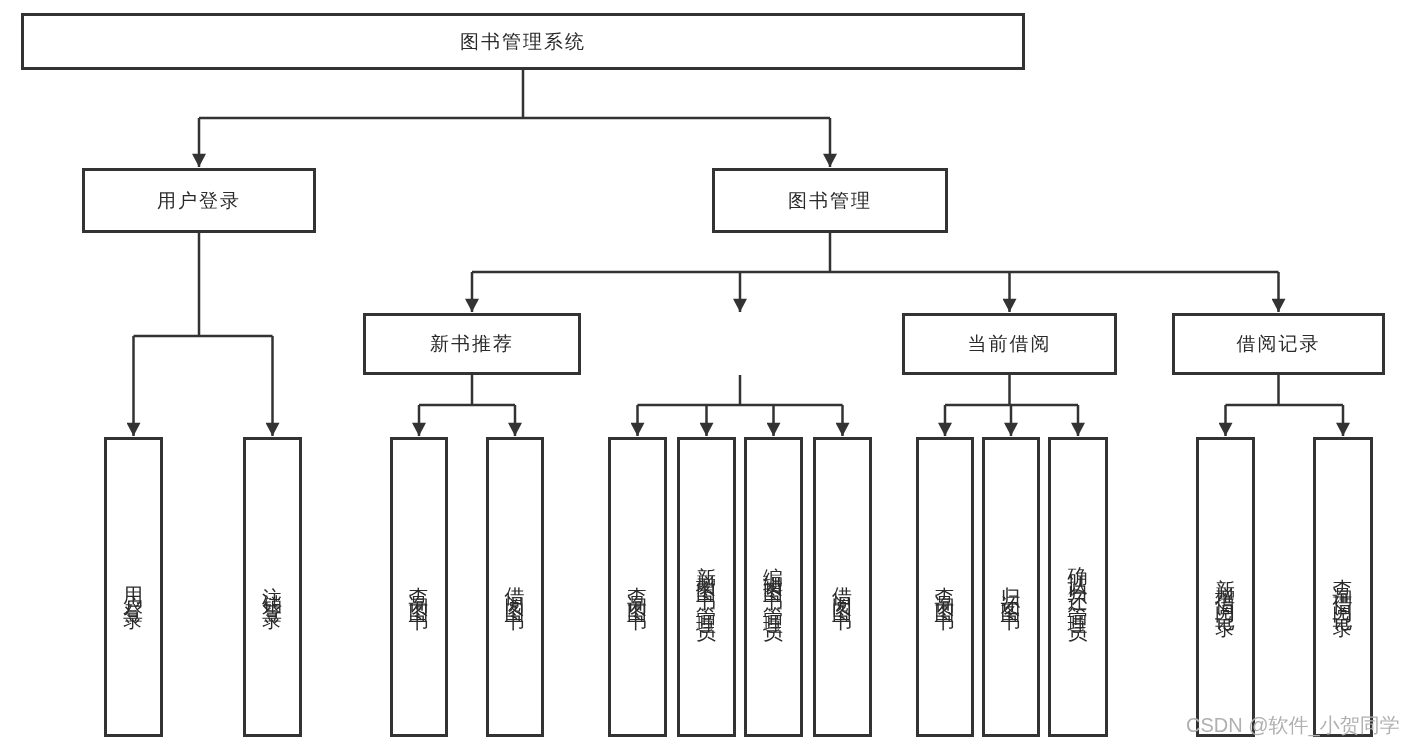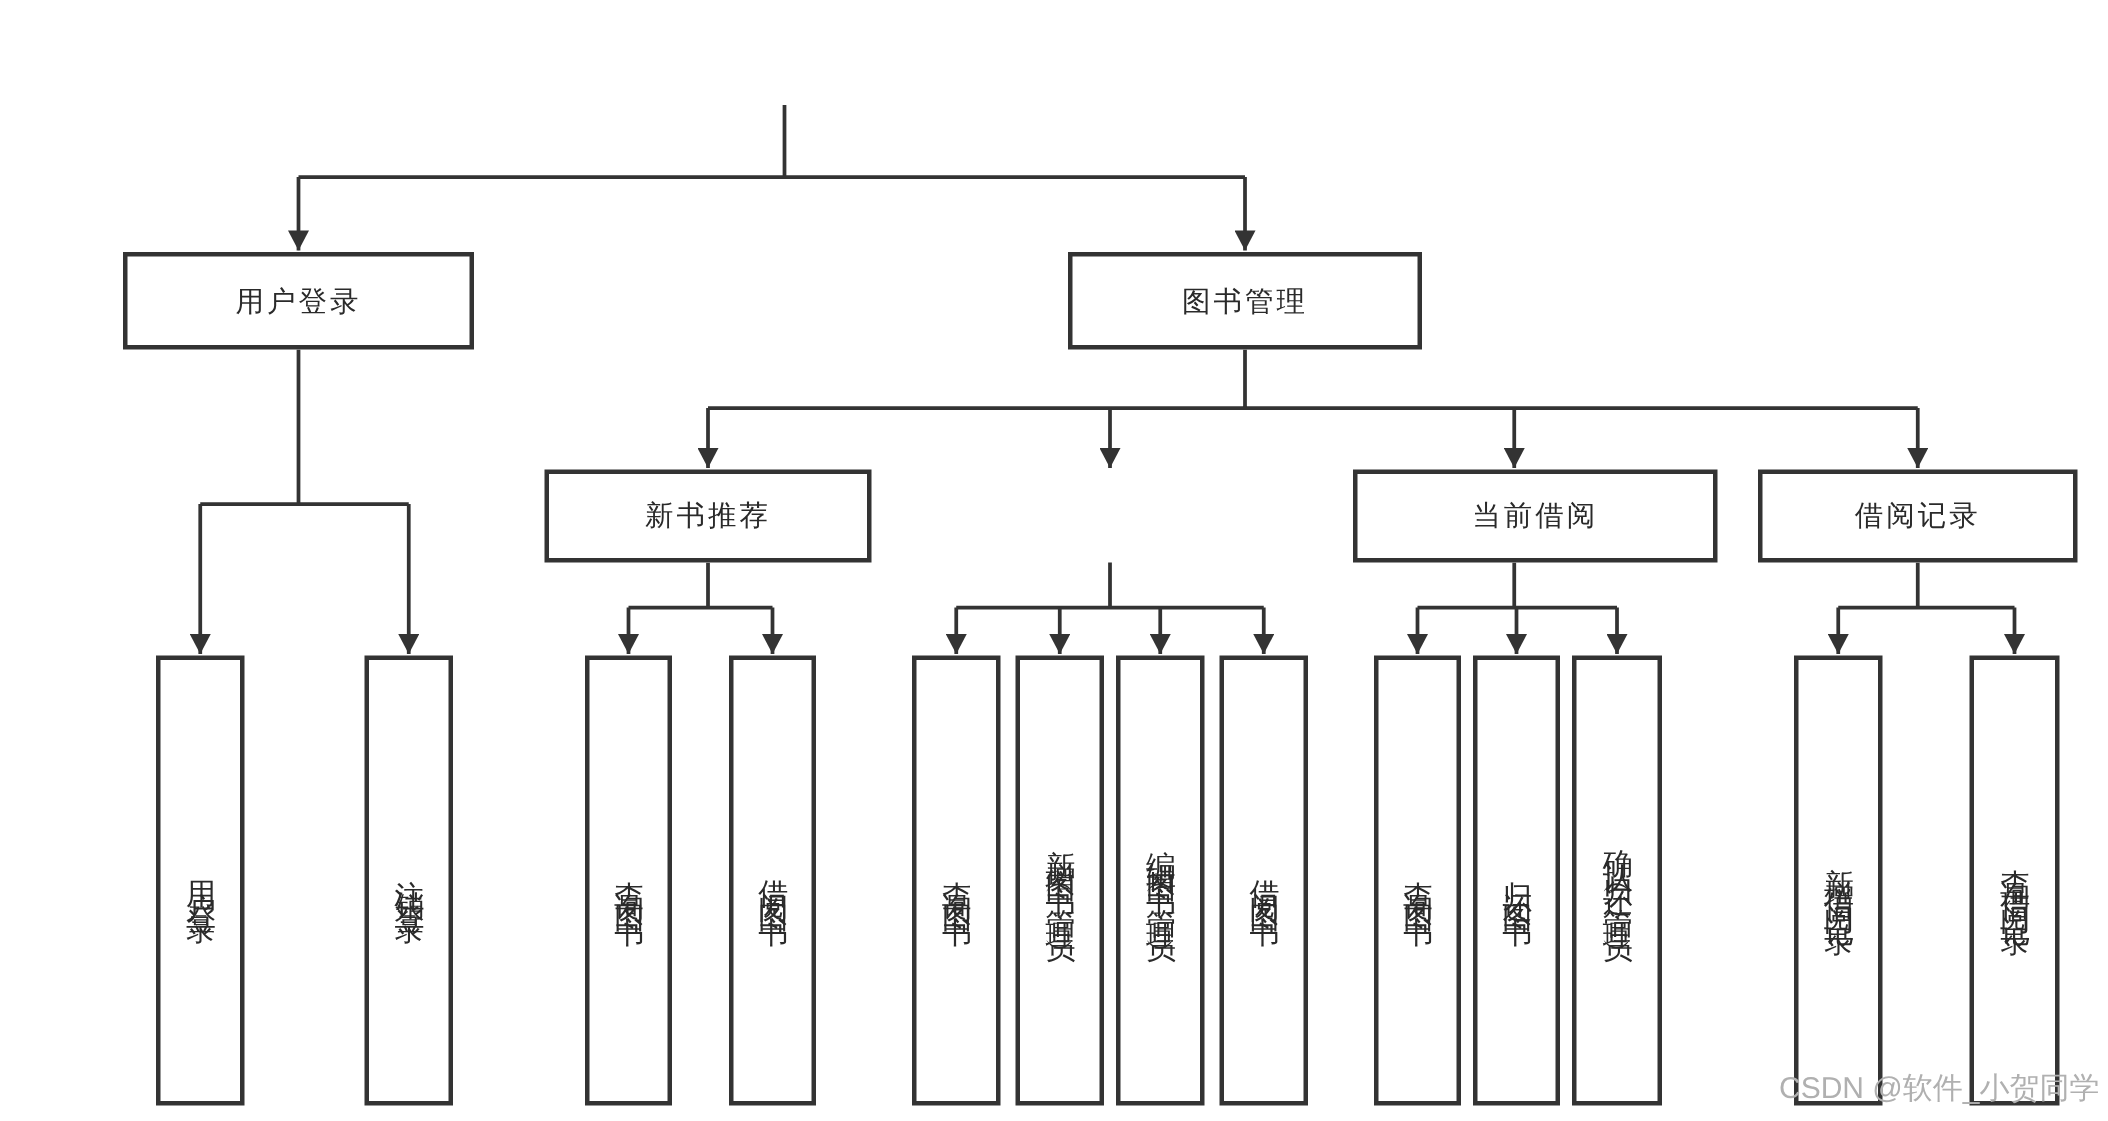--- a/index.html
+++ b/index.html
@@ -38,21 +38,21 @@
     letter-spacing: 2px;
     color: #2a2a2a;
     white-space: nowrap;
   }
   .root  { left: 21px;  top: 13px;  width: 1004px; height: 57px; }
   .l2a   { left: 82px;  top: 168px; width: 234px;  height: 65px; }
   .l2b   { left: 712px; top: 168px; width: 236px;  height: 65px; }
   .l3    { top: 313px; height: 62px; }
   .l3a   { left: 363px;  width: 218px; }
   .l3b   { left: 632px;  width: 216px; }
-  .l3c   { left: 902px;  width: 243px; }
+  .l3c   { left: 902px;  width: 215px; }
   .l3d   { left: 1172px; width: 213px; }
   .leaf {
     top: 437px;
     height: 300px;
     width: 59px;
   }
   .vtext {
     writing-mode: vertical-rl;
     text-orientation: mixed;
     font-size: 20px;
@@ -106,20 +106,23 @@
     <line x1="706.5" y1="405" x2="706.5" y2="436" stroke="#333333" stroke-width="2.5" marker-end="url(#ah)"></line>
     <line x1="773.5" y1="405" x2="773.5" y2="436" stroke="#333333" stroke-width="2.5" marker-end="url(#ah)"></line>
     <line x1="842.5" y1="405" x2="842.5" y2="436" stroke="#333333" stroke-width="2.5" marker-end="url(#ah)"></line>
     <line x1="945" y1="405" x2="945" y2="436" stroke="#333333" stroke-width="2.5" marker-end="url(#ah)"></line>
     <line x1="1011" y1="405" x2="1011" y2="436" stroke="#333333" stroke-width="2.5" marker-end="url(#ah)"></line>
     <line x1="1078" y1="405" x2="1078" y2="436" stroke="#333333" stroke-width="2.5" marker-end="url(#ah)"></line>
     <line x1="1225.5" y1="405" x2="1225.5" y2="436" stroke="#333333" stroke-width="2.5" marker-end="url(#ah)"></line>
     <line x1="1343" y1="405" x2="1343" y2="436" stroke="#333333" stroke-width="2.5" marker-end="url(#ah)"></line>
   </svg>
 
+  <div class="box root">
+    <span class="hlabel">图书管理系统</span>
+  </div>
 
   <div class="box l2a">
     <span class="hlabel">用户登录</span>
   </div>
   <div class="box l3 l3a">
     <span class="hlabel">新书推荐</span>
   </div>
 
   <div class="box l2b">
     <span class="hlabel">图书管理</span>

